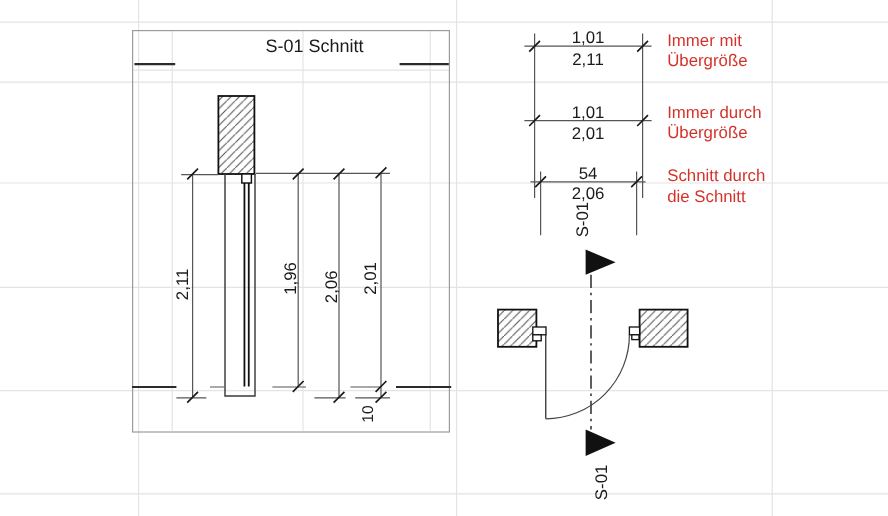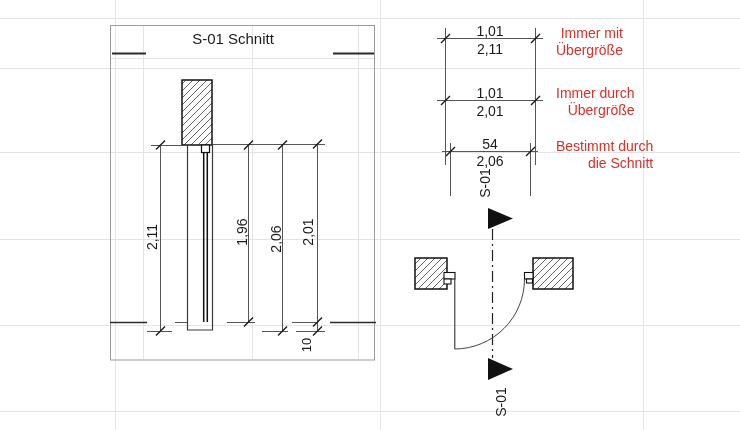--- a/index.html
+++ b/index.html
@@ -3,21 +3,21 @@
 <meta charset="utf-8">
 <style>
   html,body{margin:0;padding:0;background:#fff;}
   .canvas{position:relative;width:740px;height:430px;background:#ffffff;overflow:hidden;
           font-family:"Liberation Sans",sans-serif;}
   .canvas svg{position:absolute;left:0;top:0;}
   .t{position:absolute;color:#1b1b1b;white-space:nowrap;font-family:"Liberation Sans",sans-serif;}
   .title{font-size:15px;width:140px;text-align:center;}
   .rot{transform:translate(-50%,-50%) rotate(-90deg);font-size:14px;}
   .val{width:90px;text-align:center;font-size:14px;}
-  .note{color:#d4322a;font-size:14px;line-height:17px;text-align:right;}
+  .note{color:#d4322a;font-size:14px;line-height:17px;}
   .note span{display:block;}
   .small{font-size:13px;}
 </style>
 </head>
 <body>
 
 <div class="canvas">
 
   <svg width="740" height="430" viewBox="0 0 740 430">
     <defs>
@@ -72,21 +72,21 @@
         <rect x="444" y="272.5" width="11" height="6.5"></rect>
         <rect x="444" y="279" width="7" height="5"></rect>
         <rect x="524.5" y="272.5" width="8.5" height="6.5"></rect>
         <rect x="526.5" y="279" width="6" height="4"></rect>
       </g>
       <line x1="454.8" y1="279" x2="454.8" y2="349" stroke="#333" stroke-width="1.1"></line>
       <path d="M454.8 349 A70 70 0 0 0 524.5 279" fill="none" stroke="#444" stroke-width="1"></path>
     </g>
   </svg>
 
-  <span class="t title" style="left:163px;top:30px;">S-01 Schnitt</span>
+  <span class="t title" style="left:163px;top:30px;text-align:right;">S-01 Schnitt</span>
 
   <span class="t rot" style="left:152px;top:237px;">2,11</span>
   <span class="t rot" style="left:242px;top:232px;">1,96</span>
   <span class="t rot" style="left:276px;top:239px;">2,06</span>
   <span class="t rot" style="left:308px;top:232px;">2,01</span>
   <span class="t rot small" style="left:306px;top:345px;">10</span>
 
   <span class="t val" style="left:445px;top:23px;">1,01</span>
   <span class="t val" style="left:445px;top:41px;">2,11</span>
   <span class="t val" style="left:445px;top:85px;">1,01</span>
@@ -96,20 +96,20 @@
 
   <div class="t note" style="left:556px;top:25px;">
     <span>Immer mit</span>
     <span>Übergröße</span>
   </div>
   <div class="t note" style="left:556px;top:85px;">
     <span>Immer durch</span>
     <span>Übergröße</span>
   </div>
   <div class="t note" style="left:556px;top:138px;">
-    <span>Bestimmt durch</span>
+    <span>Schnitt durch</span>
     <span>die Schnitt</span>
   </div>
 
   <span class="t rot" style="left:485px;top:183px;">S-01</span>
   <span class="t rot" style="left:501px;top:402px;">S-01</span>
 
 </div>
 
 </body></html>

